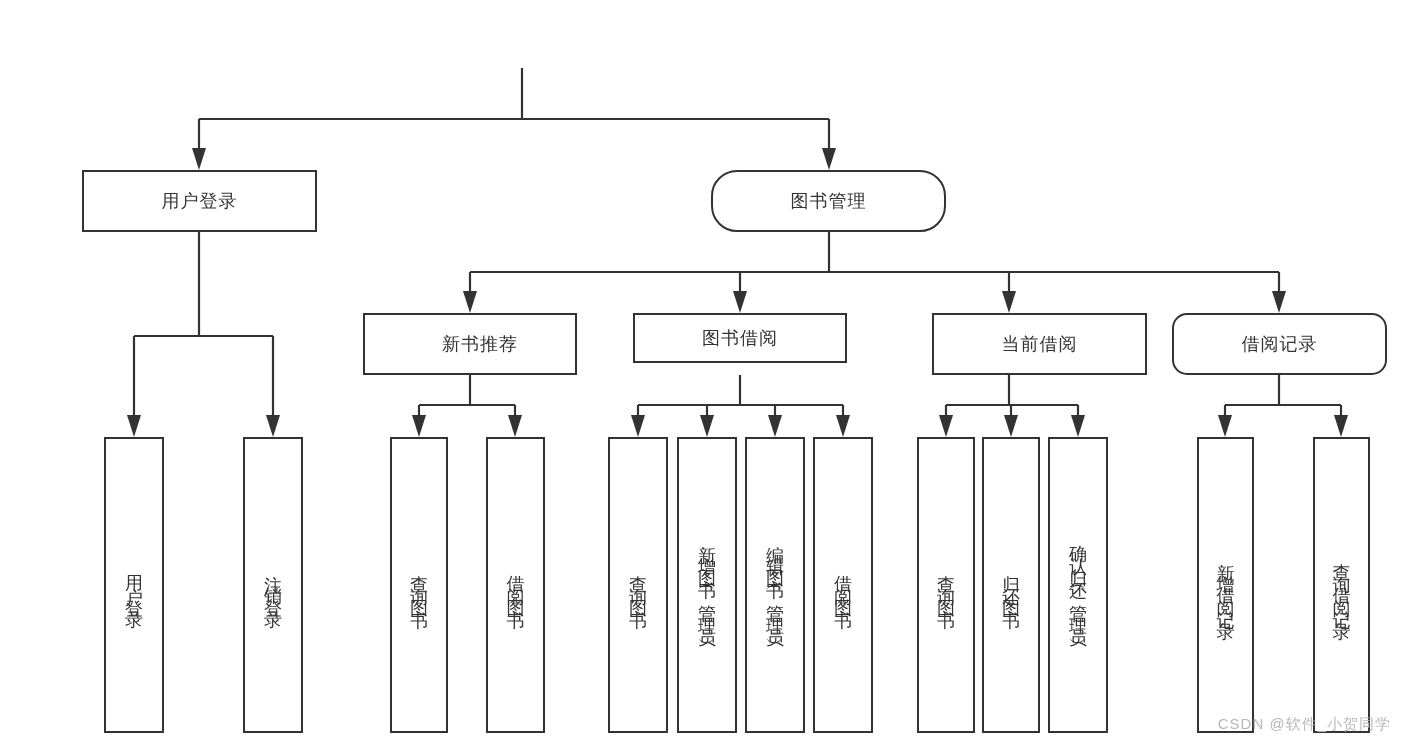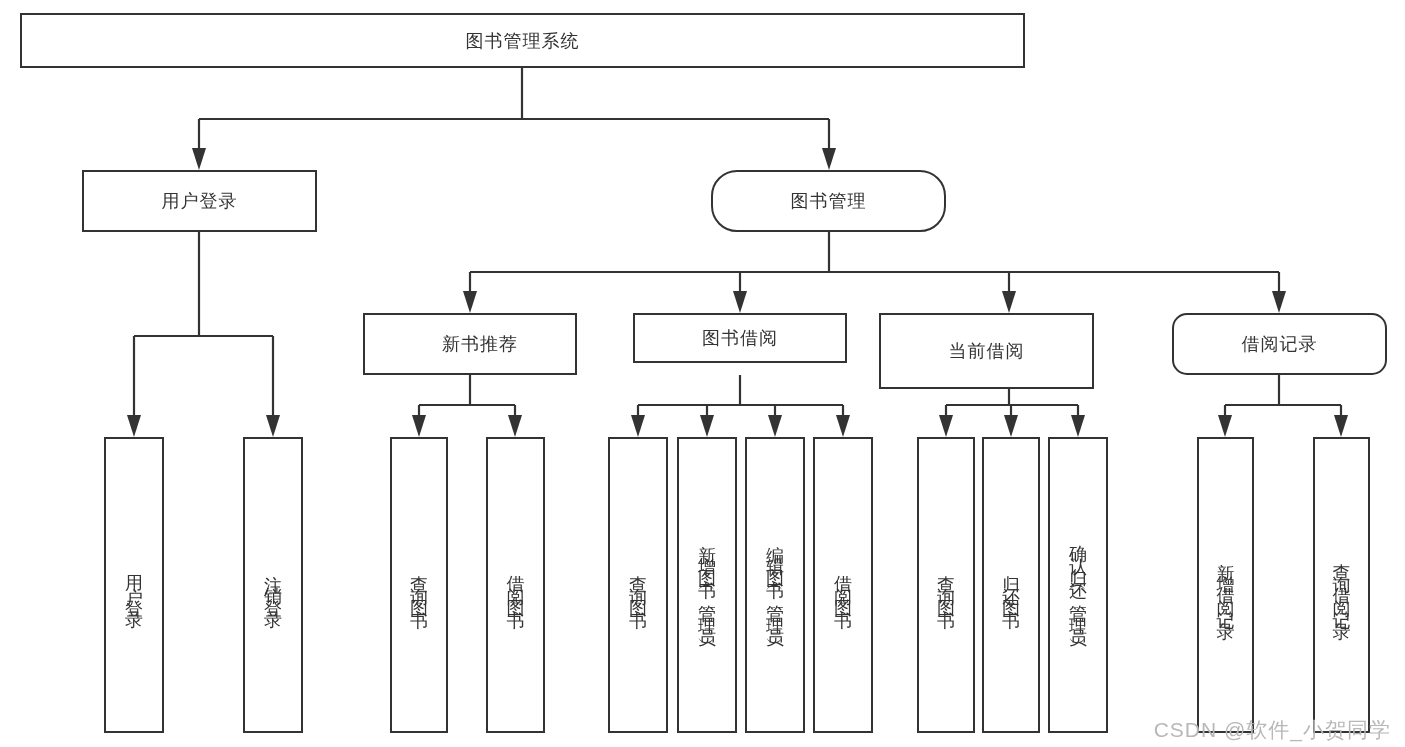--- a/index.html
+++ b/index.html
@@ -60,22 +60,22 @@
     text-orientation: mixed;
     font-size: 18px;
     line-height: 1;
     letter-spacing: 12px;
     color: var(--text);
     white-space: nowrap;
   }
   .watermark {
     position: absolute;
     right: 14px;
-    bottom: 3px;
-    font-size: 21px;
+    bottom: 13px;
+    font-size: 15px;
     color: var(--watermark);
     letter-spacing: 1px;
   }
 </style>
 </head>
 <body>
 
 <div class="canvas">
 
   <svg class="connectors" viewBox="0 0 1405 747" xmlns="http://www.w3.org/2000/svg">
@@ -111,28 +111,27 @@
       <polygon points="768,415 782,415 775,437"></polygon>
       <polygon points="836,415 850,415 843,437"></polygon>
       <polygon points="939,415 953,415 946,437"></polygon>
       <polygon points="1004,415 1018,415 1011,437"></polygon>
       <polygon points="1071,415 1085,415 1078,437"></polygon>
       <polygon points="1218,415 1232,415 1225,437"></polygon>
       <polygon points="1334,415 1348,415 1341,437"></polygon>
     </g>
   </svg>
 
-  <div class="hnode" style="left:20px; top:13px; width:1005px; height:55px;">图书管理系统</div>
 
   <div class="hnode" style="left:82px; top:170px; width:235px; height:62px;">用户登录</div>
   <div class="hnode" style="left:711px; top:170px; width:235px; height:62px;border-radius:26px;">图书管理</div>
 
   <div class="hnode" style="left:363px; top:313px; width:214px; height:62px;padding-left:20px;">新书推荐</div>
   <div class="hnode" style="left:633px; top:313px; width:214px; height:50px;">图书借阅</div>
-  <div class="hnode" style="left:879px; top:313px; width:215px; height:76px;">当前借阅</div>
+  <div class="hnode" style="left:932px; top:313px; width:215px; height:62px;">当前借阅</div>
   <div class="hnode" style="left:1172px; top:313px; width:215px; height:62px;border-radius:15px;">借阅记录</div>
 
   <div class="vnode" style="left:104px; top:437px; width:60px; height:296px;">
     <span>用户登录</span>
   </div>
   <div class="vnode" style="left:243px; top:437px; width:60px; height:296px;">
     <span>注销登录</span>
   </div>
 
   <div class="vnode" style="left:390px; top:437px; width:58px; height:296px;">

